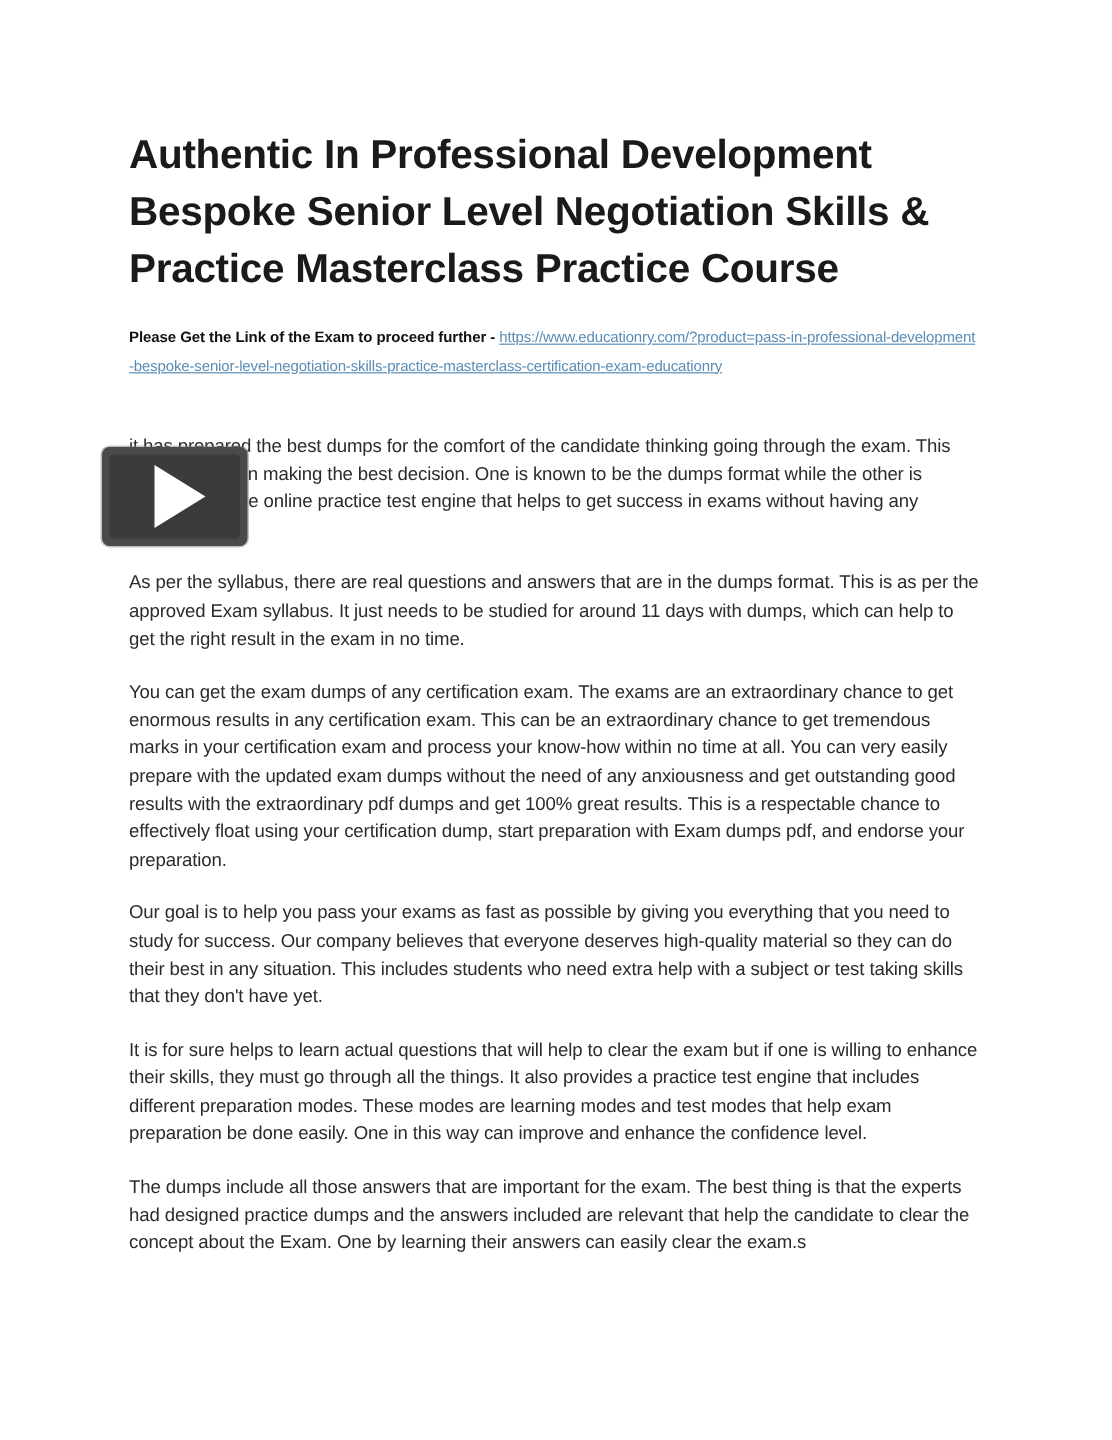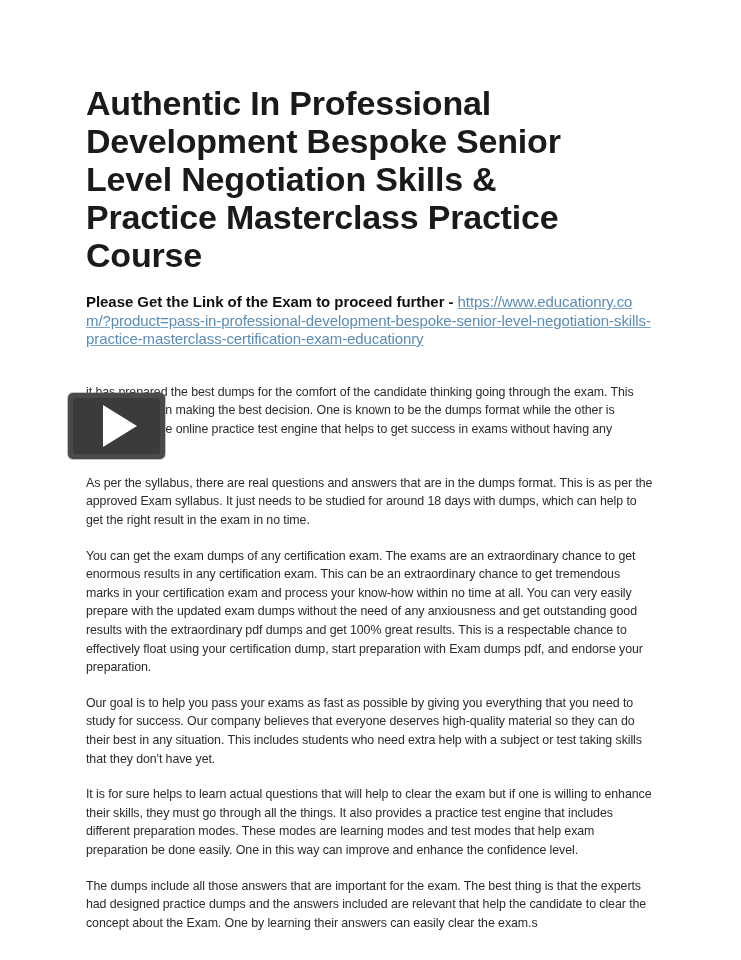--- a/index.html
+++ b/index.html
@@ -29,33 +29,33 @@
   .content {
     position: absolute;
     left: 86px;
     top: 84px;
     width: 568px;
   }
 
   
   .doc-title {
     font-family: "Liberation Sans", sans-serif;
-    font-size: 34px;
+    font-size: 27px;
     font-weight: bold;
     line-height: 38px;
     color: #1a1a1a;
     letter-spacing: -0.2px;
     margin: 0 0 0 0;
     width: 540px;
   }
 
   
   .link-block {
     margin-top: 19px;
-    font-size: 15px;
+    font-size: 10px;
     line-height: 18.5px;
     color: #1a1a1a;
     width: 565px;
   }
   .link-lead {
     font-weight: bold;
     color: #111111;
     letter-spacing: -0.05px;
   }
   .doc-link {
@@ -135,21 +135,21 @@
 
     <div class="body-area">
 
       <div class="video-overlay">
         <div class="inner-panel"></div>
         <div class="play-triangle"></div>
       </div>
 
       <p class="para">it has prepared the best dumps for the comfort of the candidate thinking going through the exam. This will be helpful in making the best decision. One is known to be the dumps format while the other is known to be the online practice test engine that helps to get success in exams without having any problems.</p>
 
-      <p class="para wide">As per the syllabus, there are real questions and answers that are in the dumps format. This is as per the approved Exam syllabus. It just needs to be studied for around 18 days with dumps, which can help to get the right result in the exam in no time.</p>
+      <p class="para wide">As per the syllabus, there are real questions and answers that are in the dumps format. This is as per the approved Exam syllabus. It just needs to be studied for around 11 days with dumps, which can help to get the right result in the exam in no time.</p>
 
       <p class="para wide">You can get the exam dumps of any certification exam. The exams are an extraordinary chance to get enormous results in any certification exam. This can be an extraordinary chance to get tremendous marks in your certification exam and process your know-how within no time at all. You can very easily prepare with the updated exam dumps without the need of any anxiousness and get outstanding good results with the extraordinary pdf dumps and get 100% great results. This is a respectable chance to effectively float using your certification dump, start preparation with Exam dumps pdf, and endorse your preparation.</p>
 
       <p class="para wide">Our goal is to help you pass your exams as fast as possible by giving you everything that you need to study for success. Our company believes that everyone deserves high-quality material so they can do their best in any situation. This includes students who need extra help with a subject or test taking skills that they don't have yet.</p>
 
       <p class="para wide">It is for sure helps to learn actual questions that will help to clear the exam but if one is willing to enhance their skills, they must go through all the things. It also provides a practice test engine that includes different preparation modes. These modes are learning modes and test modes that help exam preparation be done easily. One in this way can improve and enhance the confidence level.</p>
 
       <p class="para wide">The dumps include all those answers that are important for the exam. The best thing is that the experts had designed practice dumps and the answers included are relevant that help the candidate to clear the concept about the Exam. One by learning their answers can easily clear the exam.s</p>
 
     </div>

